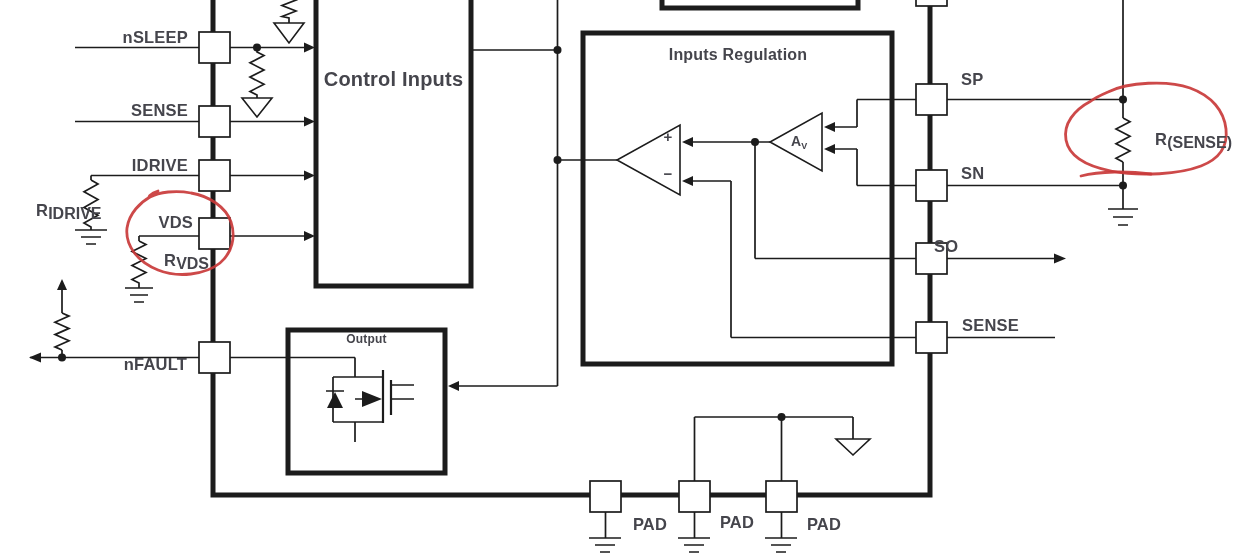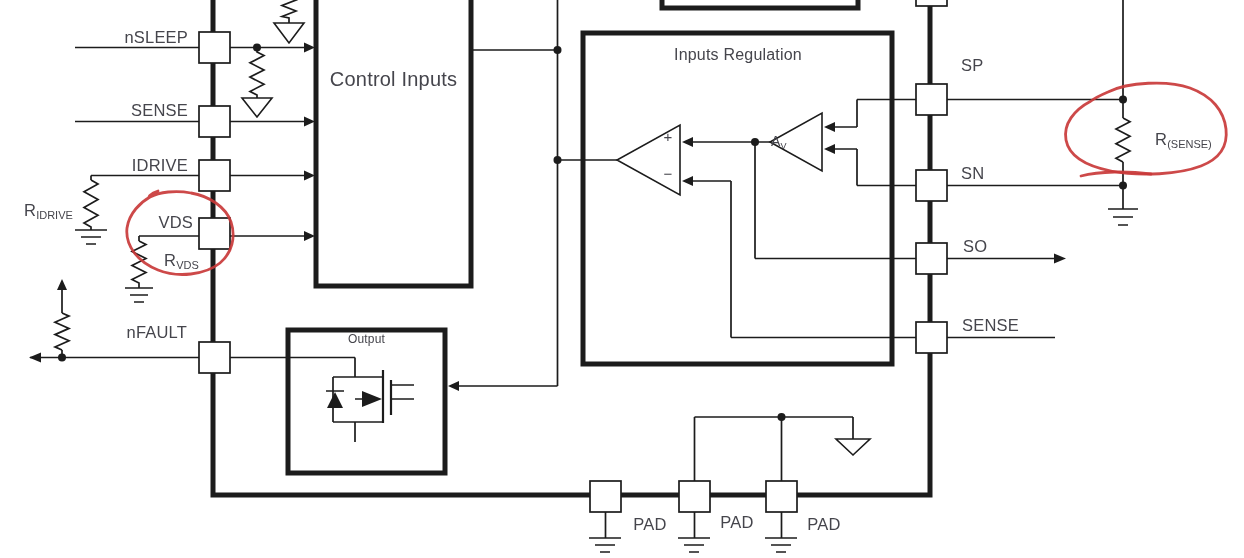--- a/index.html
+++ b/index.html
@@ -9,25 +9,25 @@
     --bg:#ffffff;
   }
   html,body{margin:0;padding:0;background:#fff;}
   .stage{
     position:relative;width:1244px;height:558px;background:var(--bg);
     font-family:"Liberation Sans",sans-serif;overflow:hidden;
   }
   .stage svg{position:absolute;left:0;top:0;}
   .lbl{
     position:absolute;color:var(--label);font-size:16.5px;line-height:1.1;
-    white-space:nowrap;letter-spacing:.2px;
+    white-space:nowrap;letter-spacing:.2px;font-weight:bold;
   }
   .r{text-align:right;}
   .c{text-align:center;}
-  .sub{font-size:11px;vertical-align:-3px;letter-spacing:0;}
+  .sub{font-size:16px;vertical-align:-3px;letter-spacing:0;}
   .sym{font-size:15px;}
   .wire{fill:none;stroke:var(--line);stroke-width:1.7;}
   .wire2{fill:none;stroke:var(--line);stroke-width:2.2;}
   .thick{fill:none;stroke:var(--line);stroke-width:5;}
   .blk{fill:#fff;stroke:var(--line);stroke-width:5;}
   .box{fill:#fff;stroke:var(--line);stroke-width:1.7;}
   .tri{fill:#fff;stroke:var(--line);stroke-width:1.6;}
   .arr{fill:var(--line);stroke:none;}
   .dot{fill:var(--line);stroke:none;}
   .ann{fill:none;stroke:var(--annotation);stroke-width:2.8;stroke-linecap:round;opacity:.92;}
@@ -159,36 +159,36 @@
       <path class="ann" d="M150,197 C141,202 129,213 127,228 C125,246 138,262 158,270 C178,278 205,275 220,263 C232,253 236,237 231,222 C226,207 209,196 191,193 C176,190 159,192 150,197 C147,199 150,193 158,191"></path>
       <path class="ann" d="M1091,101 C1074,110 1063,124 1066,140 C1069,156 1086,166 1111,171 C1141,177 1180,174 1201,166 C1219,159 1228,147 1226,129 C1224,111 1212,96 1190,88 C1168,80 1128,82 1108,92 C1101,95 1095,98 1091,101"></path>
       <path class="ann" d="M1081,176 C1100,171 1128,171 1151,174"></path>
     </g>
   </svg>
 
   <div class="lbl r" style="left:100px;top:28px;width:88px">nSLEEP</div>
   <div class="lbl r" style="left:100px;top:101px;width:88px">SENSE</div>
   <div class="lbl r" style="left:100px;top:156px;width:88px">IDRIVE</div>
   <div class="lbl r" style="left:105px;top:213px;width:88px">VDS</div>
-  <div class="lbl r" style="left:99px;top:323px;width:88px">nFAULT</div>
+  <div class="lbl r" style="left:99px;top:355px;width:88px">nFAULT</div>
 
-  <div class="lbl" style="left:961px;top:56px">SP</div>
+  <div class="lbl" style="left:961px;top:70px">SP</div>
   <div class="lbl" style="left:961px;top:164px">SN</div>
-  <div class="lbl" style="left:963px;top:237px">SO</div>
+  <div class="lbl" style="left:934px;top:237px">SO</div>
   <div class="lbl" style="left:962px;top:316px">SENSE</div>
 
   <div class="lbl c" style="left:630px;top:515px;width:40px">PAD</div>
   <div class="lbl c" style="left:717px;top:513px;width:40px">PAD</div>
   <div class="lbl c" style="left:804px;top:515px;width:40px">PAD</div>
 
   <div class="lbl c" style="left:321px;top:68px;width:145px;font-size:20px">Control Inputs</div>
   <div class="lbl c" style="left:638px;top:46px;width:200px;font-size:16px">Inputs Regulation</div>
   <div class="lbl c" style="left:309px;top:333px;width:115px;font-size:12px">Output</div>
 
-  <div class="lbl" style="left:24px;top:201px"><span>R</span><span class="sub">IDRIVE</span></div>
+  <div class="lbl" style="left:36px;top:201px"><span>R</span><span class="sub">IDRIVE</span></div>
   <div class="lbl" style="left:164px;top:251px"><span>R</span><span class="sub">VDS</span></div>
   <div class="lbl" style="left:1155px;top:130px"><span>R</span><span class="sub">(SENSE)</span></div>
-  <div class="lbl" style="left:771px;top:134px;font-size:14px"><span>A</span><span class="sub" style="font-size:9px">V</span></div>
+  <div class="lbl" style="left:791px;top:134px;font-size:14px"><span>A</span><span class="sub" style="font-size:9px">V</span></div>
 
   <div class="lbl c sym" style="left:659px;top:129px;width:18px">+</div>
   <div class="lbl c sym" style="left:659px;top:166px;width:18px">−</div>
 
 </div>
 
 </body></html>

